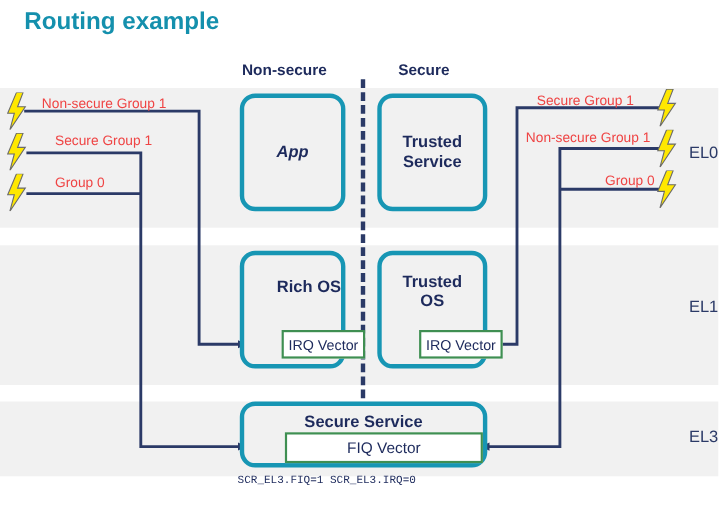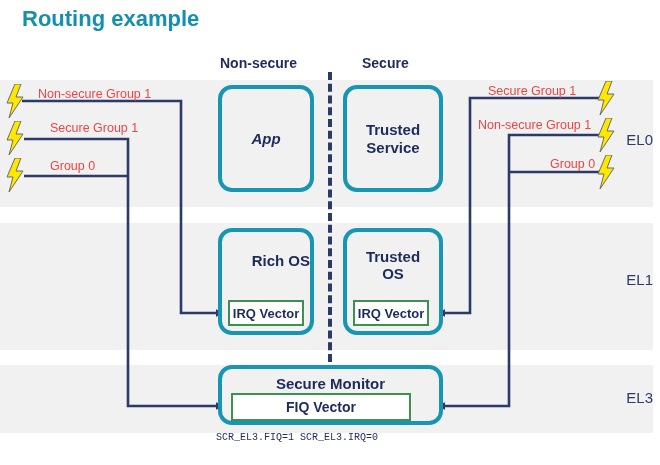--- a/index.html
+++ b/index.html
@@ -38,21 +38,21 @@
 
   #box-app{left:218px;top:85px;width:96px;height:107px;justify-content:center;font-style:italic;}
   #box-trusted-service{left:343px;top:85px;width:100px;height:107px;justify-content:center;}
   #box-rich-os{left:218px;top:228px;width:96px;height:107px;justify-content:flex-start;padding-top:20px;align-items:flex-end;}
   #box-trusted-os{left:343px;top:228px;width:100px;height:107px;justify-content:flex-start;padding-top:16px;}
   #box-secure-monitor{left:218px;top:365px;width:225px;height:60px;justify-content:flex-start;padding-top:6px;}
 
   
   .vecbox{position:absolute;border:2px solid #3f8f52;background:#ffffff;
           box-sizing:border-box;display:flex;align-items:center;
-          justify-content:center;font-size:13px;color:#1d2a5c;font-weight:bold;}
+          justify-content:center;font-size:13px;color:#1d2a5c;font-weight:normal;margin-left:28px;}
   #vec-irq-ns{left:228px;top:300px;width:76px;height:26px;}
   #vec-irq-s{left:353px;top:300px;width:76px;height:26px;}
   #vec-fiq{left:231px;top:393px;width:180px;height:28px;font-size:14px;}
 
   
   .divider{position:absolute;left:328px;top:72px;width:0;height:290px;
            border-left:4px dashed #2b3a67;}
 
   
   svg.wires{position:absolute;left:0;top:0;width:660px;height:465px;
@@ -131,21 +131,21 @@
 
   <div class="tealbox" id="box-rich-os">
     <div class="lbl">Rich  OS</div>
   </div>
   <div class="tealbox" id="box-trusted-os">
     <div class="lbl">Trusted
 OS</div>
   </div>
 
   <div class="tealbox" id="box-secure-monitor">
-    <div class="lbl">Secure Monitor</div>
+    <div class="lbl">Secure Service</div>
   </div>
 
   <div class="vecbox" id="vec-irq-ns">IRQ Vector</div>
   <div class="vecbox" id="vec-irq-s">IRQ Vector</div>
   <div class="vecbox" id="vec-fiq">FIQ Vector</div>
 
   <div class="sig" id="sig-l-nsg1">Non-secure  Group 1</div>
   <div class="sig" id="sig-l-sg1">Secure Group 1</div>
   <div class="sig" id="sig-l-g0">Group 0</div>
   <div class="sig" id="sig-r-sg1">Secure Group 1</div>

